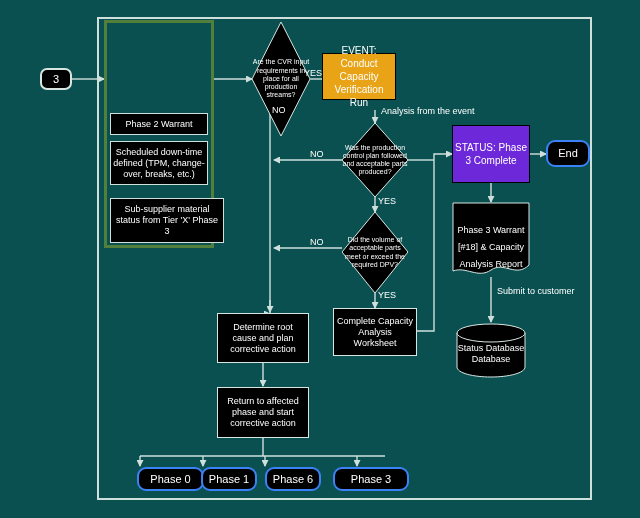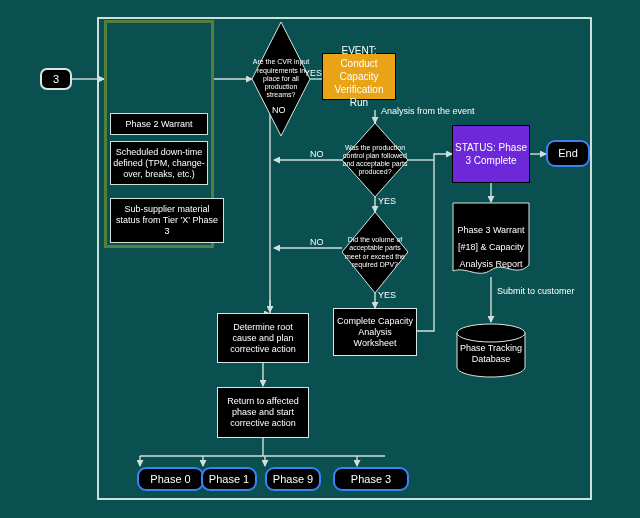--- a/index.html
+++ b/index.html
@@ -237,27 +237,27 @@
     </svg>
     <div class="doc-text">Phase 3 Warrant [#18] &amp; Capacity Analysis Report</div>
   </div>
   <div class="edge-label" style="left:497px; top:286px;">Submit to customer</div>
 
   <div class="db-wrap" style="left:456px; top:322px; width:70px; height:56px;">
     <svg width="70" height="56" viewBox="0 0 70 56">
       <path d="M1,11 L1,45 C1,51 17,55 35,55 C53,55 69,51 69,45 L69,11 Z" fill="#000000" stroke="#d8e6e2" stroke-width="1"></path>
       <ellipse cx="35" cy="11" rx="34" ry="9" fill="#000000" stroke="#d8e6e2" stroke-width="1"></ellipse>
     </svg>
-    <div class="db-text">Phase Tracking Database</div>
+    <div class="db-text">Status Database Database</div>
   </div>
 
   <div class="node proc" style="left:333px; top:308px; width:84px; height:48px;">Complete Capacity Analysis Worksheet</div>
 
   <div class="node proc" style="left:217px; top:313px; width:92px; height:50px;">Determine root cause and plan corrective action</div>
 
   <div class="node proc" style="left:217px; top:387px; width:92px; height:51px;">Return to affected phase and start corrective action</div>
 
   <div class="node term" style="left:137px; top:467px; width:67px; height:24px;">Phase 0</div>
   <div class="node term" style="left:201px; top:467px; width:56px; height:24px;">Phase 1</div>
-  <div class="node term" style="left:265px; top:467px; width:56px; height:24px;">Phase 9</div>
+  <div class="node term" style="left:265px; top:467px; width:56px; height:24px;">Phase 6</div>
   <div class="node term" style="left:333px; top:467px; width:76px; height:24px;">Phase 3</div>
 
 </div>
 
 </body></html>

